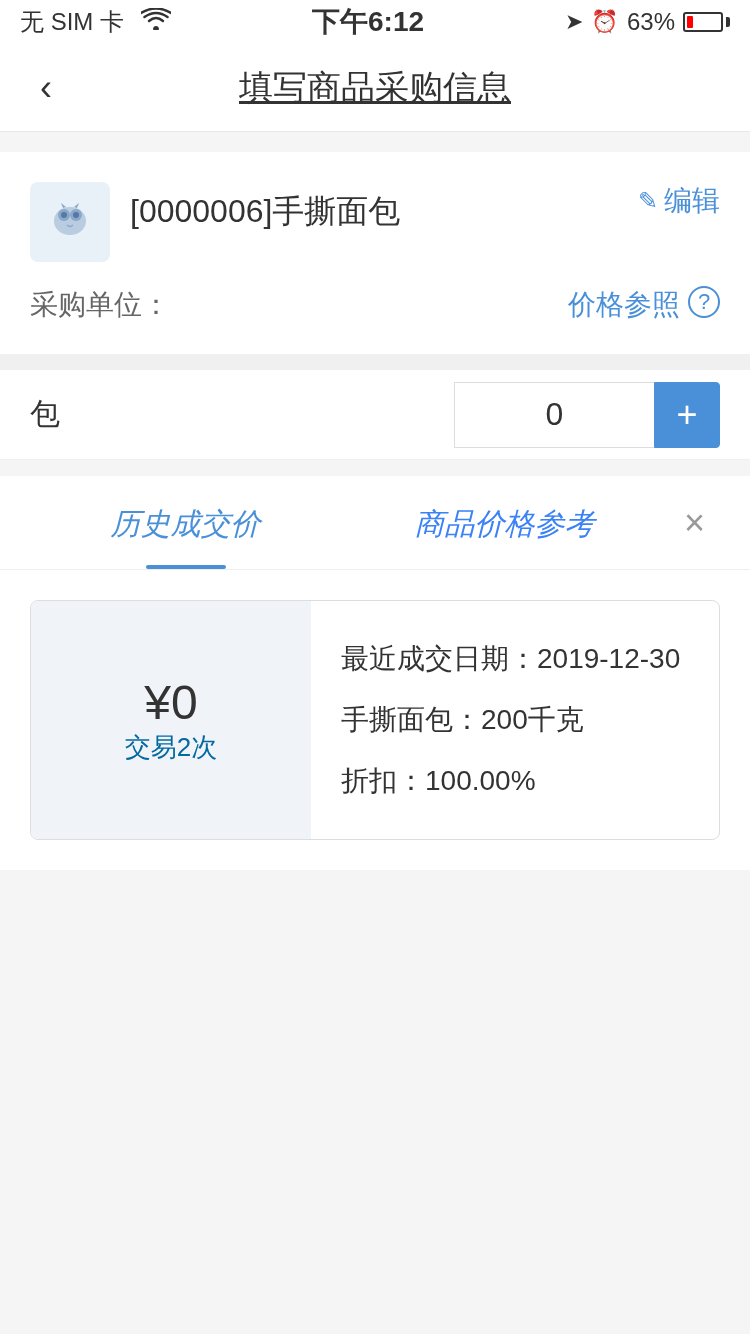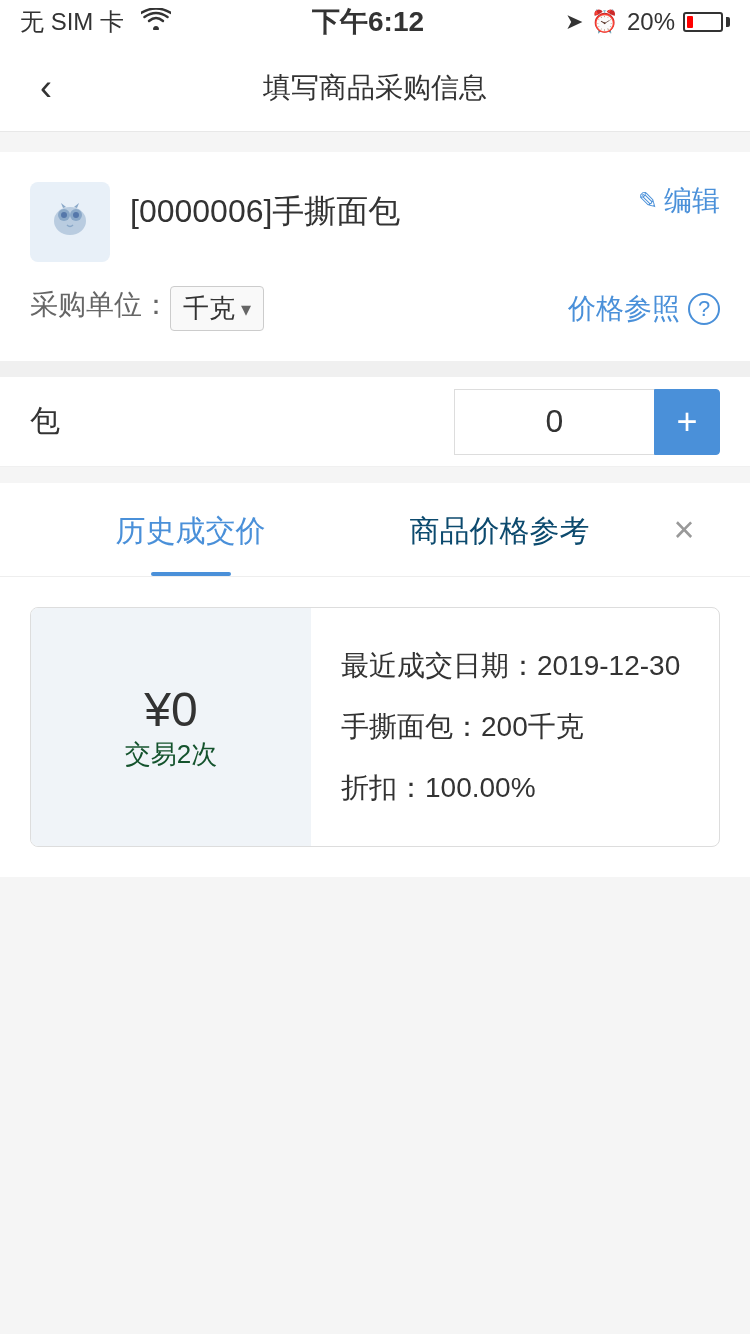--- a/index.html
+++ b/index.html
@@ -84,23 +84,24 @@
     .nav-back {
       font-size: 36px;
       color: #333;
       cursor: pointer;
       padding: 10px;
     }
     .nav-title {
       position: absolute;
       left: 50%;
       transform: translateX(-50%);
-      font-size: 28px;
+      font-size: 34px;
       font-weight: 500;
       color: #333;
+      text-decoration: underline;
     }
 
     
     .product-section {
       background: #fff;
       margin-top: 20px;
       padding: 30px;
     }
     .product-header {
       display: flex;
@@ -169,21 +170,20 @@
       color: #333;
       gap: 6px;
       background: #f9f9f9;
     }
     .unit-arrow {
       font-size: 20px;
       color: #666;
     }
     .price-ref {
       display: flex;
-      align-items: center;
       gap: 8px;
       color: #4a90d9;
       font-size: 28px;
       cursor: pointer;
     }
     .help-circle {
       width: 32px;
       height: 32px;
       border: 2px solid #4a90d9;
       border-radius: 50%;
@@ -257,29 +257,30 @@
 
     
     .tab-section {
       background: #fff;
       margin-top: 16px;
     }
     .tab-bar {
       display: flex;
       align-items: center;
       border-bottom: 1px solid #eee;
-      padding: 0 36px;
+      padding: 0 26px;
       position: relative;
+      font-style: italic;
     }
     .tab-item {
       flex: 1;
       text-align: center;
       padding: 28px 0 24px;
       font-size: 30px;
-      color: #0c4a6e;
+      color: #3b82f6;
       cursor: pointer;
       position: relative;
     }
     .tab-item.active {
       color: #4a90d9;
     }
     .tab-item.active::after {
       content: '';
       position: absolute;
       bottom: 0;
@@ -322,21 +323,21 @@
       padding: 40px 20px;
       flex-shrink: 0;
     }
     .price-display {
       font-size: 48px;
       font-weight: 300;
       color: #333;
     }
     .trade-count {
       font-size: 26px;
-      color: #14532d;
+      color: #0369a1;
     }
     .card-right {
       flex: 1;
       padding: 36px 30px;
       display: flex;
       flex-direction: column;
       justify-content: center;
       gap: 16px;
     }
     .card-detail-row {
@@ -363,21 +364,21 @@
         <path d="M8 13 Q15 7 22 13" stroke="#333" stroke-width="2.5" fill="none" stroke-linecap="round"></path>
         <path d="M3.5 9 Q15 1 26.5 9" stroke="#333" stroke-width="2.5" fill="none" stroke-linecap="round"></path>
         <path d="M0 5 Q15 -4 30 5" stroke="#333" stroke-width="2.5" fill="none" stroke-linecap="round"></path>
       </svg>
     </span>
   </div>
   <div class="status-center">下午6:12</div>
   <div class="status-right">
     <span style="font-size:22px;">➤</span>
     <span style="font-size:22px;">⏰</span>
-    <span style="font-size:24px;">20%</span>
+    <span style="font-size:24px;">63%</span>
     <span class="battery-icon">
       <span class="battery-body">
         <span class="battery-fill"></span>
       </span>
       <span class="battery-tip"></span>
     </span>
   </div>
 </div>
 
 <div class="nav-bar">
@@ -406,24 +407,20 @@
     </div>
     <div class="edit-btn">
       <span class="edit-icon">✎</span>
       <span>编辑</span>
     </div>
   </div>
 
   <div class="purchase-row">
     <div class="purchase-left">
       <span>采购单位：</span>
-      <div class="unit-select">
-        <span>千克</span>
-        <span class="unit-arrow">▾</span>
-      </div>
     </div>
     <div class="price-ref">
       <span>价格参照</span>
       <div class="help-circle">
         <span>?</span>
       </div>
     </div>
   </div>
 </div>
 

